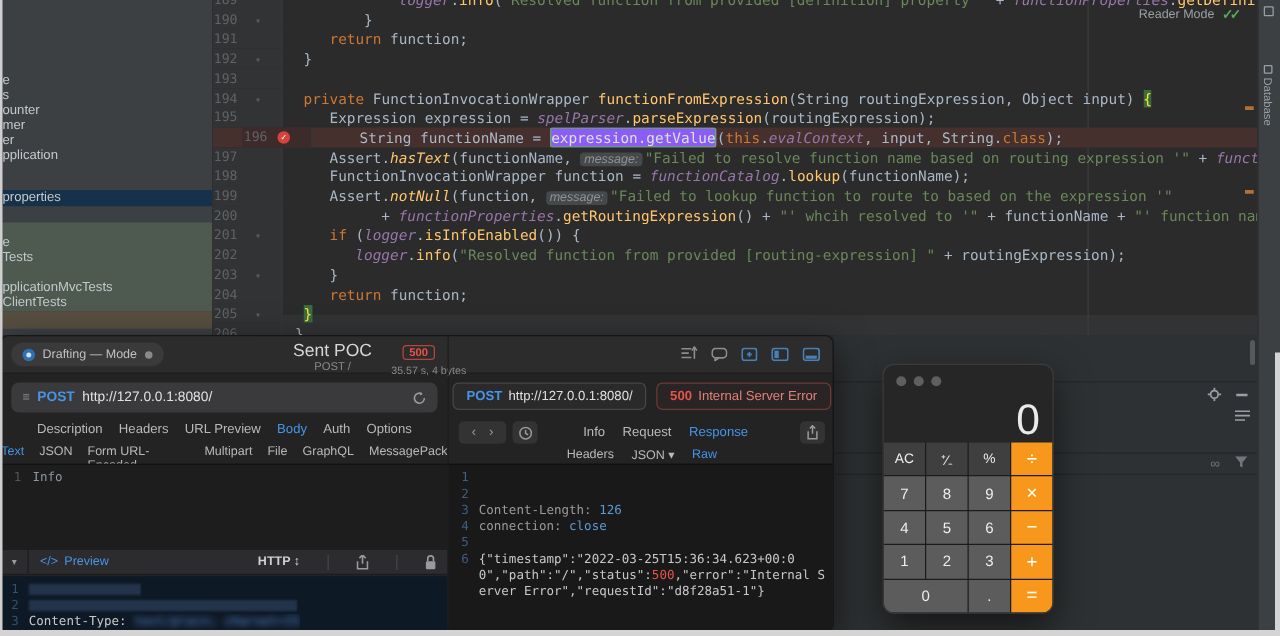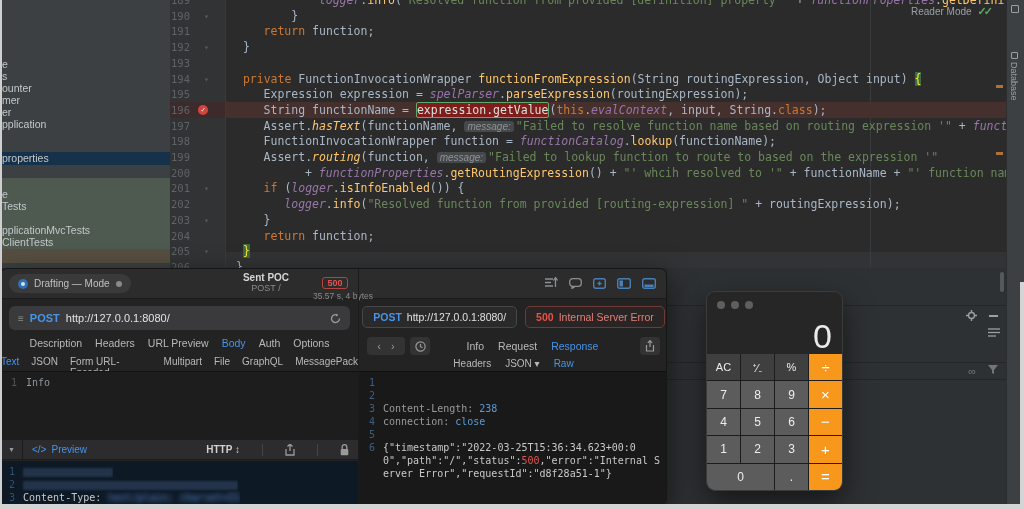--- a/index.html
+++ b/index.html
@@ -22,21 +22,21 @@
   .ed-num { width:20px; text-align:right; color:#606366; font-size:10.5px; }
   .ed-ico { width:34px; position:relative; }
   .ed-code { flex:1; padding-left:10px; overflow:hidden; }
   .ed-row.hl { background:#45302d; }
   .ed-row.hl .ed-gutter { background:#3d2b2b; }
   .fold { position:absolute; left:14px; top:1px; color:#5a5e62; font-size:8px; }
   .bp { position:absolute; left:8px; top:3px; width:10px; height:10px; border-radius:50%; background:#d5443c; color:#fff; font-size:7px; line-height:10px; text-align:center; }
   .c-pln{color:#a9b7c6} .c-kw{color:#cc7832} .c-mth{color:#ffc66d} .c-mthi{color:#ffc66d;font-style:italic}
   .c-str{color:#6a8759} .c-fld{color:#9876aa;font-style:italic}
   .c-hint{background:#46494b;color:#8f9396;font-style:italic;font-size:10px;border-radius:3px;padding:0 3px;margin-right:2px;font-family:"Liberation Sans",sans-serif;}
-  .c-eval{background:#7f1d1d;border:1px solid #63a86b;color:#d9e3d9;border-radius:2px;}
+  .c-eval{background:#8b5cf6;border:1px solid #63a86b;color:#d9e3d9;border-radius:2px;}
   .c-brace{background:#3a6b41;color:#ffe32e;}
   .reader-mode { position:absolute; top:5px; right:16px; font-size:10px; color:#9aa0a6; display:flex; align-items:center; gap:6px; }
   .reader-check { color:#56a85c; font-size:11px; letter-spacing:-3px; font-weight:bold; }
   .err-mark { position:absolute; width:7px; height:3px; background:#b0703a; right:3px; }
 
   .side-strip { position:absolute; left:1006px; top:0; width:18px; height:509px; background:#3c4043; border-left:1px solid #2b2d2f; }
   .strip-top-icon { position:absolute; top:5px; left:4px; width:8px; height:8px; border:1px solid #9aa0a6; border-radius:1px; }
   .db-tab { position:absolute; top:52px; left:2px; writing-mode:vertical-rl; font-size:9px; color:#9aa0a6; display:flex; align-items:center; gap:3px; }
   .db-grid { width:7px; height:7px; border:1px solid #9aa0a6; border-radius:1px; }
 
@@ -53,21 +53,21 @@
   .paw { position:absolute; left:0; top:268px; width:667px; height:237px; background:#232323;
          border-radius:7px; border:1px solid #161616; box-shadow:0 10px 30px rgba(0,0,0,.6); overflow:hidden; }
   .paw-header { position:absolute; top:0; left:0; right:0; height:30px; background:#2c2c2c; border-bottom:1px solid #1c1c1c; }
   .paw-pill { position:absolute; left:8px; top:5px; height:19px; background:#3a3a3a; border-radius:10px;
               display:flex; align-items:center; gap:6px; padding:0 9px; }
   .pill-dot-blue { width:10px; height:10px; border-radius:50%; background:#2f6fb2; position:relative; }
   .pill-dot-blue:after { content:""; position:absolute; left:3px; top:3px; width:4px; height:4px; border-radius:50%; background:#cfe3f5; }
   .paw-pill span { font-size:10px; color:#c0c0c0; }
   .pill-dot-gray { width:6px; height:6px; border-radius:50%; background:#8a8a8a; }
   .paw-title { position:absolute; left:220px; top:3px; width:90px; text-align:center; }
-  .paw-title .t1 { font-size:10px; color:#d6d6d6;font-weight:bold; }
+  .paw-title .t1 { font-size:14px; color:#d6d6d6; }
   .paw-title .t2 { font-size:9px; color:#8a8a8a; }
   .paw-badgecol { position:absolute; left:312px; top:3px; width:44px; text-align:center; }
   .badge-500 { display:inline-block; font-size:9px; color:#e5534b; border:1px solid #b14640; border-radius:3px; padding:0 4px; font-weight:bold; }
   .paw-meta { font-size:8.5px; color:#8a8a8a; margin-top:1px; white-space:nowrap; }
   .paw-hicons { position:absolute; right:10px; top:8px; display:flex; gap:11px; align-items:center; }
   .paw-vdiv { position:absolute; left:357px; top:0; bottom:0; width:1px; background:#1c1c1c; }
 
   .url-bar { position:absolute; left:8px; top:37px; width:341px; height:24px; background:#3a3a3c; border-radius:6px;
              display:flex; align-items:center; gap:6px; padding:0 9px; }
   .url-eq { color:#8a8a8a; font-size:10px; }
@@ -224,21 +224,21 @@
           </div>
           <div class="ed-code"><span style="display: inline-block; width: 6.9px;"></span><span class="c-kw">private</span><span class="c-pln"> FunctionInvocationWrapper </span><span class="c-mth">functionFromExpression</span><span class="c-pln">(String routingExpression, Object input) </span><span class="c-brace">{</span></div>
         </div>
         <div class="ed-row" style="top: 86.2px;">
           <div class="ed-gutter">
             <div class="ed-num">195</div>
             <div class="ed-ico"></div>
           </div>
           <div class="ed-code"><span style="display: inline-block; width: 27.6px;"></span><span class="c-pln">Expression expression = </span><span class="c-fld">spelParser</span><span class="c-pln">.</span><span class="c-mth">parseExpression</span><span class="c-pln">(routingExpression);</span></div>
         </div>
-        <div class="ed-row hl" style="top: 101.9px;">
+        <div class="ed-row hl" style="top: 101.9px; padding-left: 24px;">
           <div class="ed-gutter">
             <div class="ed-num">196</div>
             <div class="ed-ico">
               <div class="bp">✓</div>
             </div>
           </div>
           <div class="ed-code"><span style="display: inline-block; width: 27.6px;"></span><span class="c-pln">String functionName = </span><span class="c-eval">expression.getValue</span><span class="c-pln">(</span><span class="c-kw">this</span><span class="c-pln">.</span><span class="c-fld">evalContext</span><span class="c-pln">, input, String.</span><span class="c-kw">class</span><span class="c-pln">);</span></div>
         </div>
         <div class="ed-row" style="top: 117.6px;">
           <div class="ed-gutter">
@@ -252,21 +252,21 @@
             <div class="ed-num">198</div>
             <div class="ed-ico"></div>
           </div>
           <div class="ed-code"><span style="display: inline-block; width: 27.6px;"></span><span class="c-pln">FunctionInvocationWrapper function = </span><span class="c-fld">functionCatalog</span><span class="c-pln">.</span><span class="c-mth">lookup</span><span class="c-pln">(functionName);</span></div>
         </div>
         <div class="ed-row" style="top: 149px;">
           <div class="ed-gutter">
             <div class="ed-num">199</div>
             <div class="ed-ico"></div>
           </div>
-          <div class="ed-code"><span style="display: inline-block; width: 27.6px;"></span><span class="c-pln">Assert.</span><span class="c-mthi">routing</span><span class="c-pln">(function, </span><span class="c-hint">message:</span><span class="c-str">"Failed to lookup function to route to based on the expression '"</span></div>
+          <div class="ed-code"><span style="display: inline-block; width: 27.6px;"></span><span class="c-pln">Assert.</span><span class="c-mthi">notNull</span><span class="c-pln">(function, </span><span class="c-hint">message:</span><span class="c-str">"Failed to lookup function to route to based on the expression '"</span></div>
         </div>
         <div class="ed-row" style="top: 164.7px;">
           <div class="ed-gutter">
             <div class="ed-num">200</div>
             <div class="ed-ico"></div>
           </div>
           <div class="ed-code"><span style="display: inline-block; width: 69px;"></span><span class="c-pln">+ </span><span class="c-fld">functionProperties</span><span class="c-pln">.</span><span class="c-mth">getRoutingExpression</span><span class="c-pln">() + </span><span class="c-str">"' whcih resolved to '"</span><span class="c-pln"> + functionName + </span><span class="c-str">"' function name."</span></div>
         </div>
         <div class="ed-row" style="top: 180.4px;">
           <div class="ed-gutter">
@@ -545,21 +545,21 @@
       </div>
     <div class="resp-body" id="resp-body">
         <div class="rb-row">
           <div class="rb-num">1</div>
         </div>
         <div class="rb-row">
           <div class="rb-num">2</div>
         </div>
         <div class="rb-row">
           <div class="rb-num">3</div>
-          <div class="rb-text"><span class="c-g">Content-Length: </span><span class="c-b">238</span></div>
+          <div class="rb-text"><span class="c-g">Content-Length: </span><span class="c-b">126</span></div>
         </div>
         <div class="rb-row">
           <div class="rb-num">4</div>
           <div class="rb-text"><span class="c-g">connection: </span><span class="c-b">close</span></div>
         </div>
         <div class="rb-row">
           <div class="rb-num">5</div>
           <div class="rb-text"></div>
         </div>
         <div class="rb-row">

